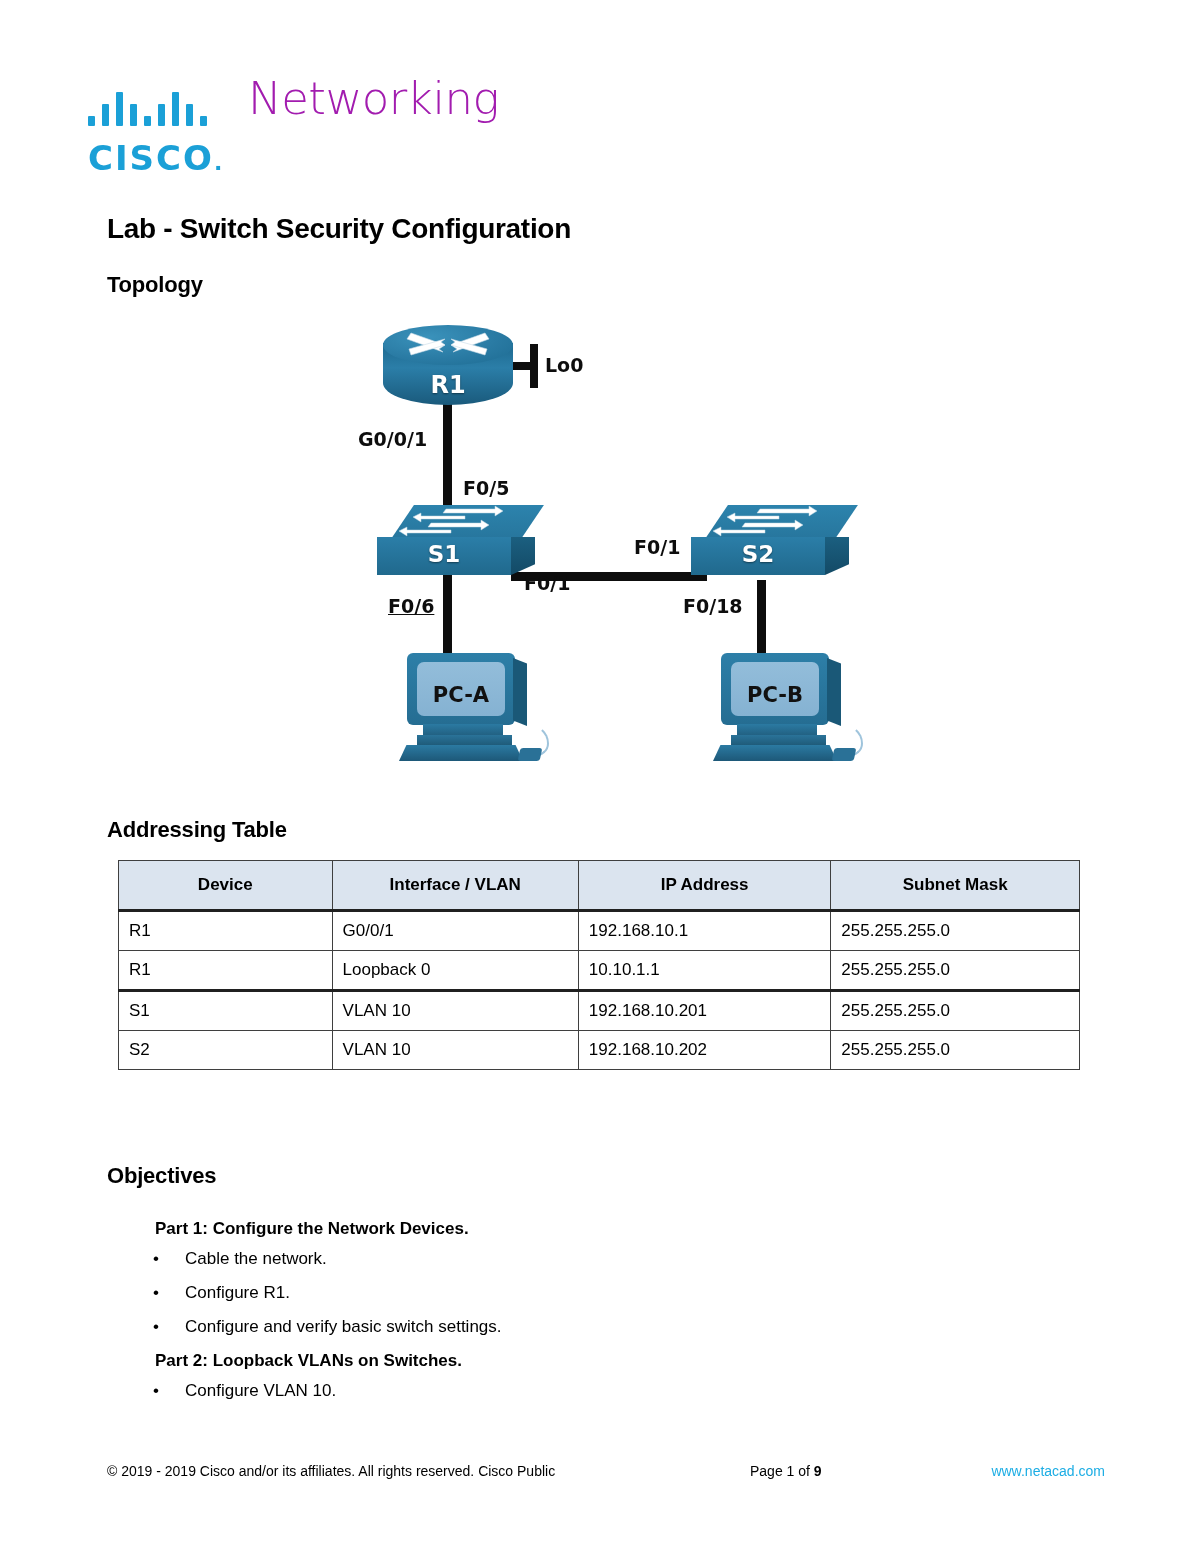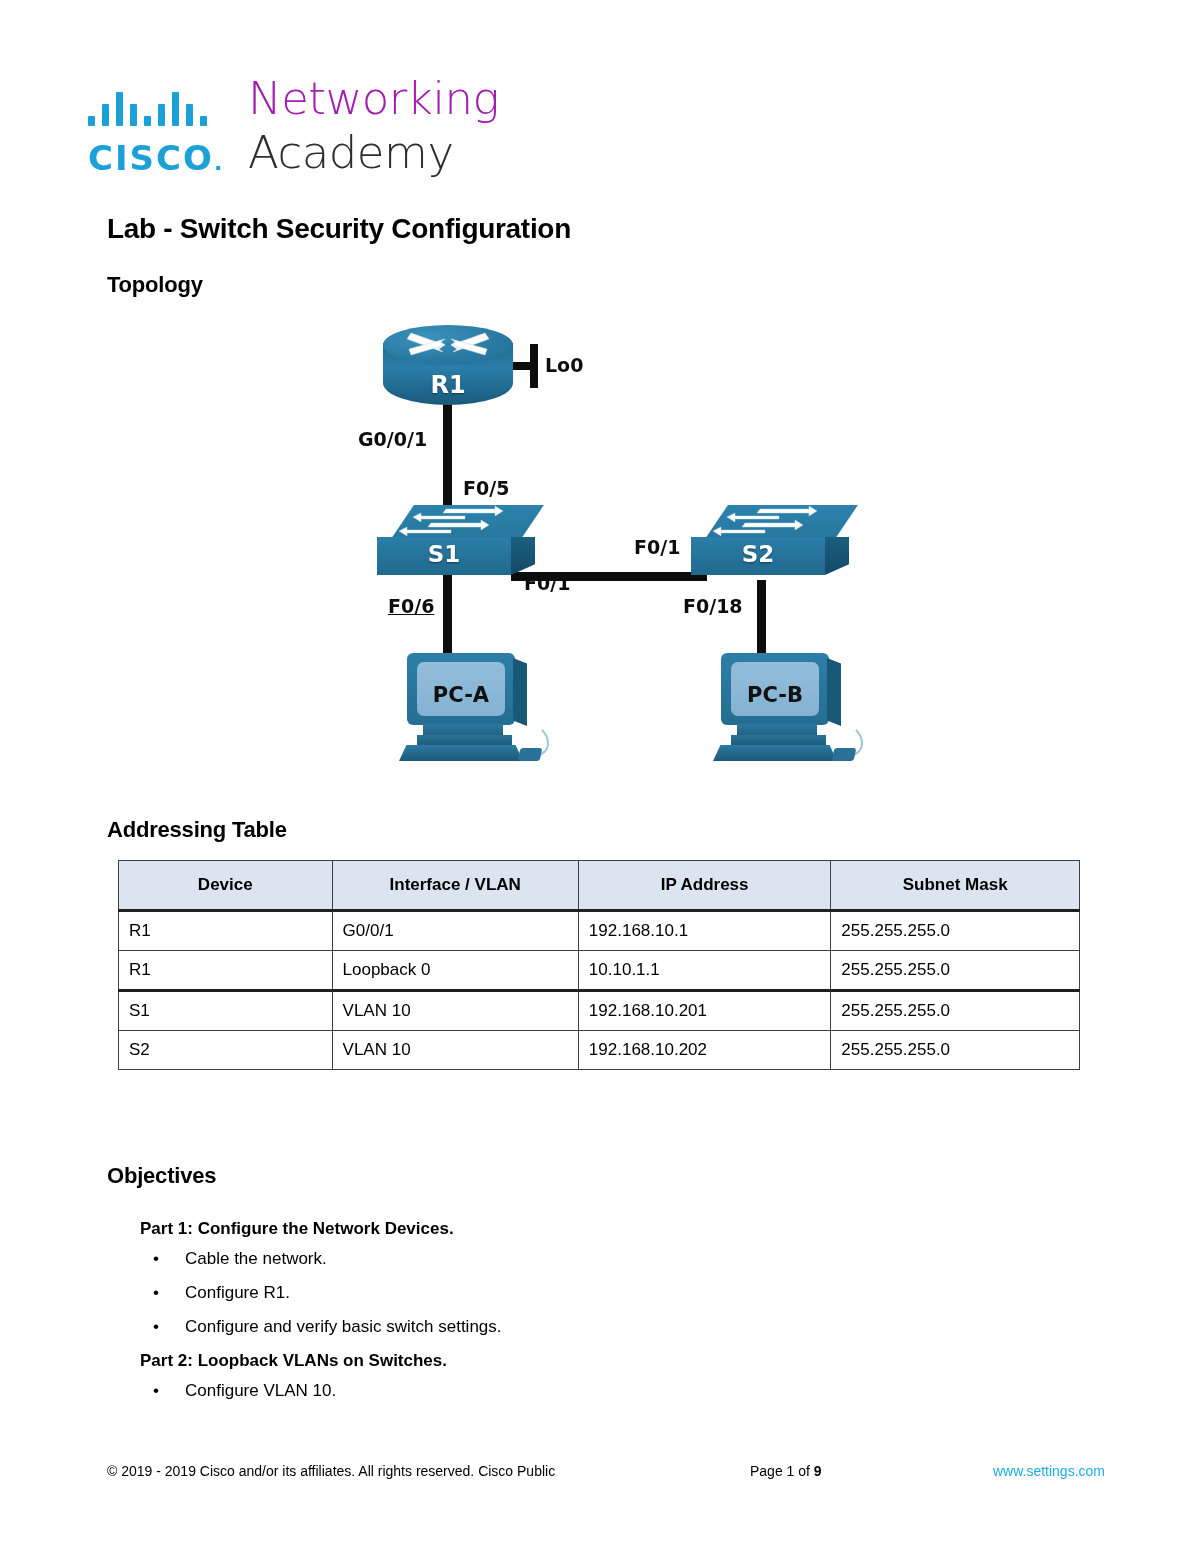--- a/index.html
+++ b/index.html
@@ -309,21 +309,21 @@
   
   .objectives {
     position: absolute;
     left: 107px;
     top: 1205px;
     width: 900px;
   }
   .part-heading {
     font-size: 17px;
     font-weight: bold;
-    margin: 14px 0 10px 33px;
+    margin: 14px 0 10px 48px;
   }
   .bullet-row {
     position: relative;
     margin: 0 0 14px 0;
     padding-left: 78px;
     font-size: 17px;
     line-height: 20px;
   }
   .bullet-row .dot {
     position: absolute;
@@ -371,21 +371,20 @@
       <span style="left:28px; height:34px;"></span>
       <span style="left:42px; height:22px;"></span>
       <span style="left:56px; height:10px;"></span>
       <span style="left:70px; height:22px;"></span>
       <span style="left:84px; height:34px;"></span>
       <span style="left:98px; height:22px;"></span>
       <span style="left:112px;height:10px;"></span>
     </div>
     <div class="logo-cisco"><span>CISCO</span><span class="dot">.</span></div>
     <div class="logo-word-net">Networking</div>
-    <div class="logo-word-acad">Academy</div>
   </div>
 
   <div class="doc-title">Lab - Switch Security Configuration</div>
   <div class="h2" id="topology-heading">Topology</div>
 
   <div class="topology">
 
     <div class="link" style="left:443px; top:86px; width:9px; height:200px;"></div>
     <div class="link" style="left:511px; top:262px; width:196px; height:9px;"></div>
     <div class="link" style="left:443px; top:270px; width:9px; height:80px;"></div>
@@ -533,16 +532,16 @@
 
     <div class="bullet-row">
       <span class="dot">•</span>
       <span>Configure VLAN 10.</span>
     </div>
   </div>
 
   <div class="footer">
     <div class="footer-left">© 2019 - 2019 Cisco and/or its affiliates. All rights reserved. Cisco Public</div>
     <div class="footer-center"><span>Page 1 of </span><b>9</b></div>
-    <div class="footer-right">www.settings.com</div>
+    <div class="footer-right">www.netacad.com</div>
   </div>
 
 </div>
 
 </body></html>

